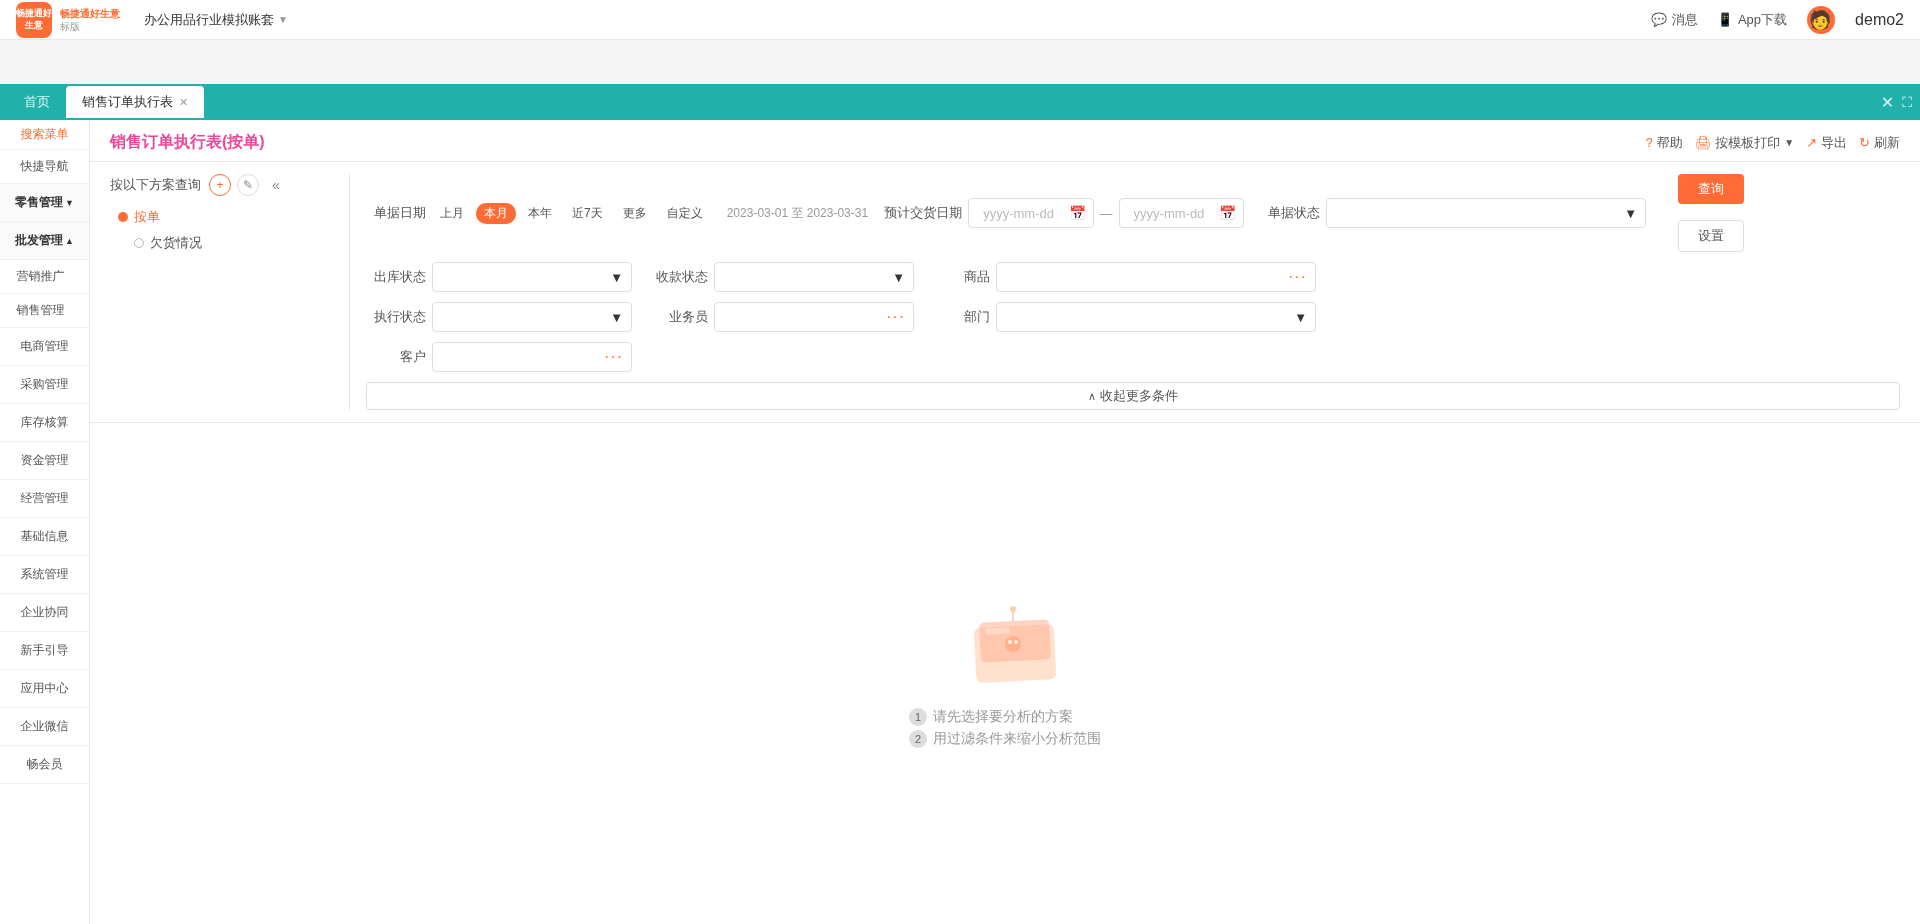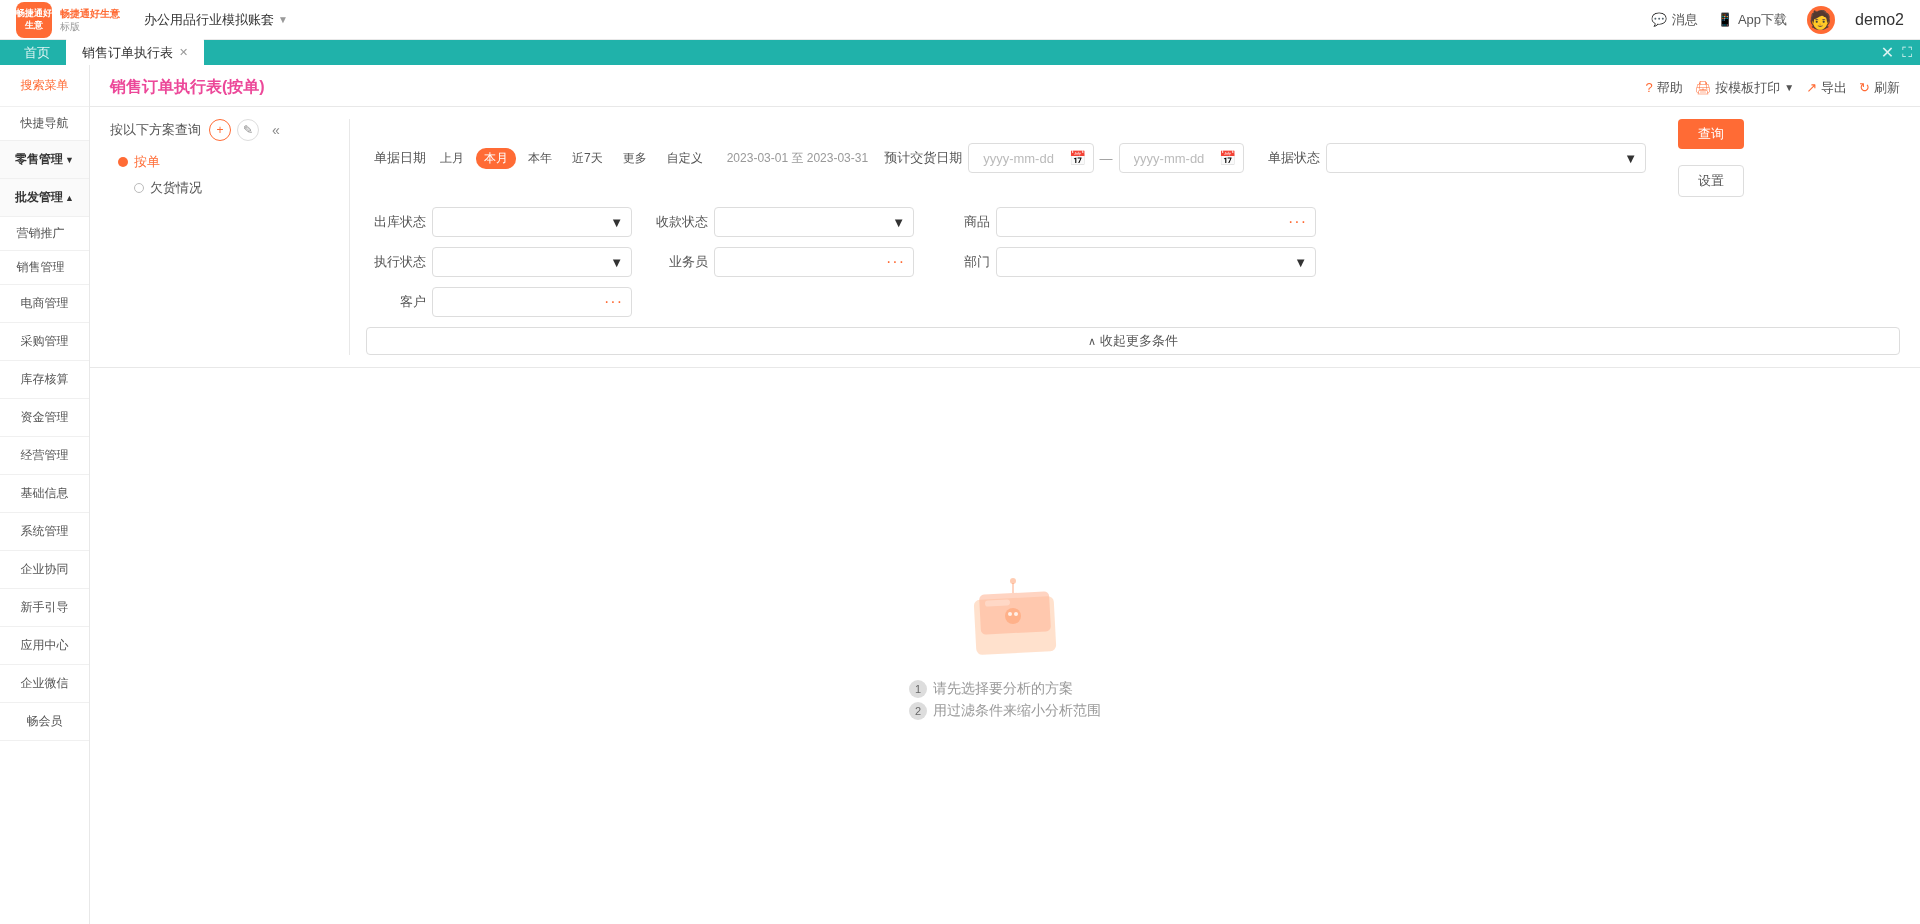--- a/index.html
+++ b/index.html
@@ -8,36 +8,36 @@
     
     .top-bar { height: 40px; background: #fff; display: flex; align-items: center; justify-content: space-between; padding: 0 16px; border-bottom: 1px solid #e8e8e8; }
     .top-bar-left { display: flex; align-items: center; gap: 8px; }
     .brand-logo { width: 36px; height: 36px; background: #ff6b35; border-radius: 8px; display: flex; align-items: center; justify-content: center; color: #fff; font-size: 10px; font-weight: bold; line-height: 1.2; text-align: center; }
     .app-selector { display: flex; align-items: center; gap: 4px; font-size: 13px; color: #333; cursor: pointer; margin-left: 16px; }
     .top-bar-right { display: flex; align-items: center; gap: 20px; font-size: 13px; color: #555; }
     .top-bar-right .icon-btn { display: flex; align-items: center; gap: 4px; cursor: pointer; color: #555; }
     .avatar { width: 28px; height: 28px; border-radius: 50%; background: #ff6b35; display: flex; align-items: center; justify-content: center; color: #fff; font-size: 11px; overflow: hidden; }
 
     
-    .tab-bar { height: 25px; background: #20b2aa; display: flex; align-items: center; padding: 0 8px; gap: 0; }
+    .tab-bar { height: 36px; background: #20b2aa; display: flex; align-items: center; padding: 0 8px; gap: 0; margin-top: 44px; }
     .tab-item { height: 32px; padding: 0 16px; display: flex; align-items: center; cursor: pointer; font-size: 13px; color: rgba(255,255,255,0.85); border-radius: 4px 4px 0 0; gap: 6px; }
     .tab-item.active { background: #fff; color: #333; border-radius: 4px 4px 0 0; }
     .tab-item .close-btn { font-size: 11px; color: #999; cursor: pointer; }
     .tab-bar-right { margin-left: auto; display: flex; align-items: center; gap: 8px; }
     .tab-bar-right .icon-btn { color: rgba(255,255,255,0.85); cursor: pointer; font-size: 16px; }
 
     
     .main-layout { display: flex; flex: 1; overflow: hidden; }
 
     
     .sidebar { width: 90px; background: #fff; border-right: 1px solid #e8e8e8; display: flex; flex-direction: column; overflow-y: auto; }
     .sidebar-item { padding: 10px 4px; text-align: center; cursor: pointer; font-size: 12px; color: #555; border-bottom: 1px solid #f0f0f0; }
     .sidebar-item.section-title { font-weight: bold; color: #333; background: #fafafa; }
     .sidebar-item.has-arrow { display: flex; align-items: center; justify-content: center; gap: 2px; }
-    .search-menu { padding: 12px 8px; font-size: 12px; color: #ff6b35; text-align: center; border-bottom: 1px solid #f0f0f0; cursor: pointer; }
+    .search-menu { padding: 6px 8px; font-size: 12px; color: #ff6b35; text-align: center; border-bottom: 1px solid #f0f0f0; cursor: pointer; }
     .quick-nav { padding: 8px 8px; font-size: 12px; color: #555; text-align: center; border-bottom: 1px solid #f0f0f0; cursor: pointer; }
     .sub-item { padding: 8px 16px; text-align: center; cursor: pointer; font-size: 12px; color: #555; border-bottom: 1px solid #f0f0f0; padding-left: 8px; }
 
     
     .content-area { flex: 1; display: flex; flex-direction: column; overflow: hidden; background: #f5f5f5; }
 
     
     .page-header { background: #fff; padding: 12px 20px 8px; border-bottom: 1px solid #e8e8e8; display: flex; align-items: center; justify-content: space-between; }
     .page-title { font-size: 16px; font-weight: bold; color: #ec4899; }
     .header-actions { display: flex; align-items: center; gap: 12px; }

